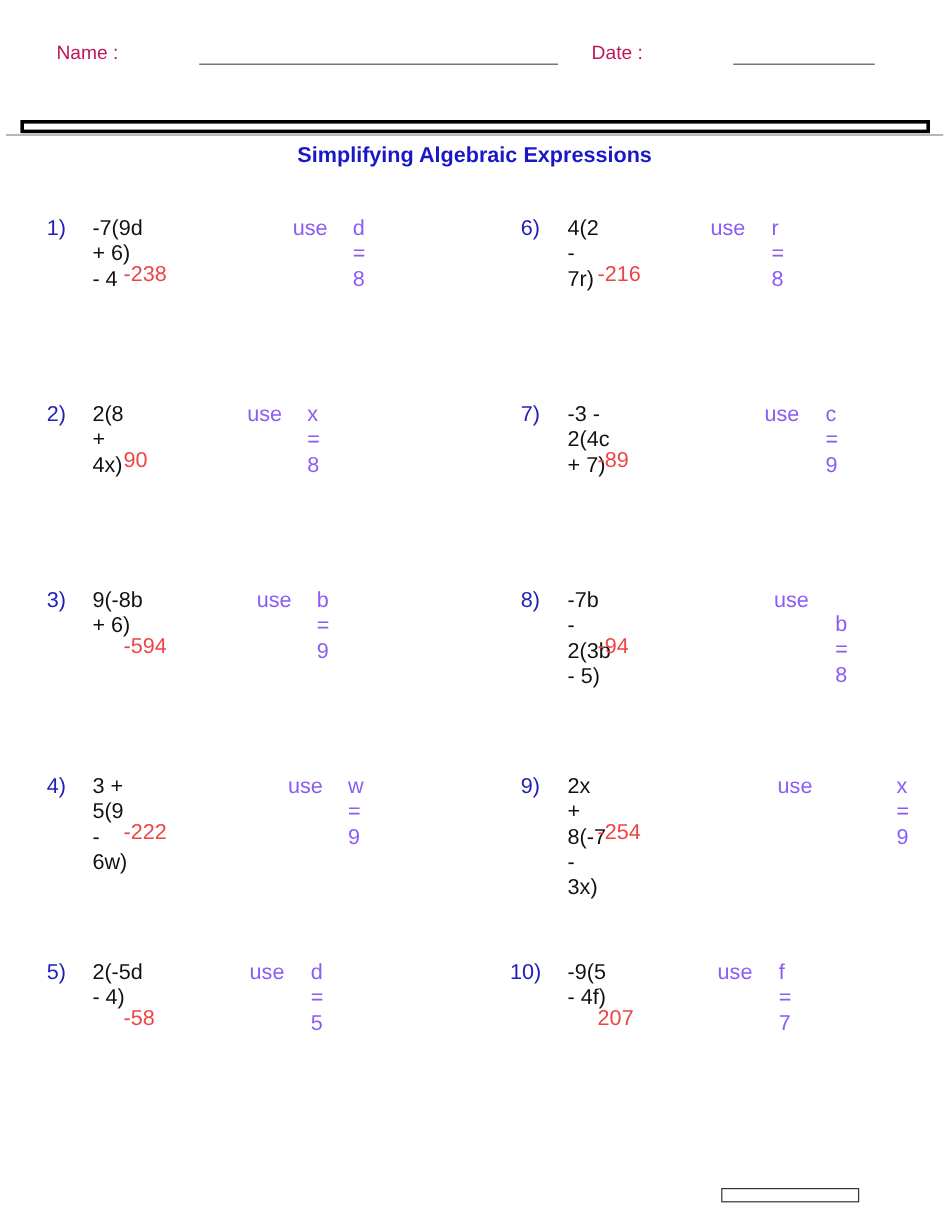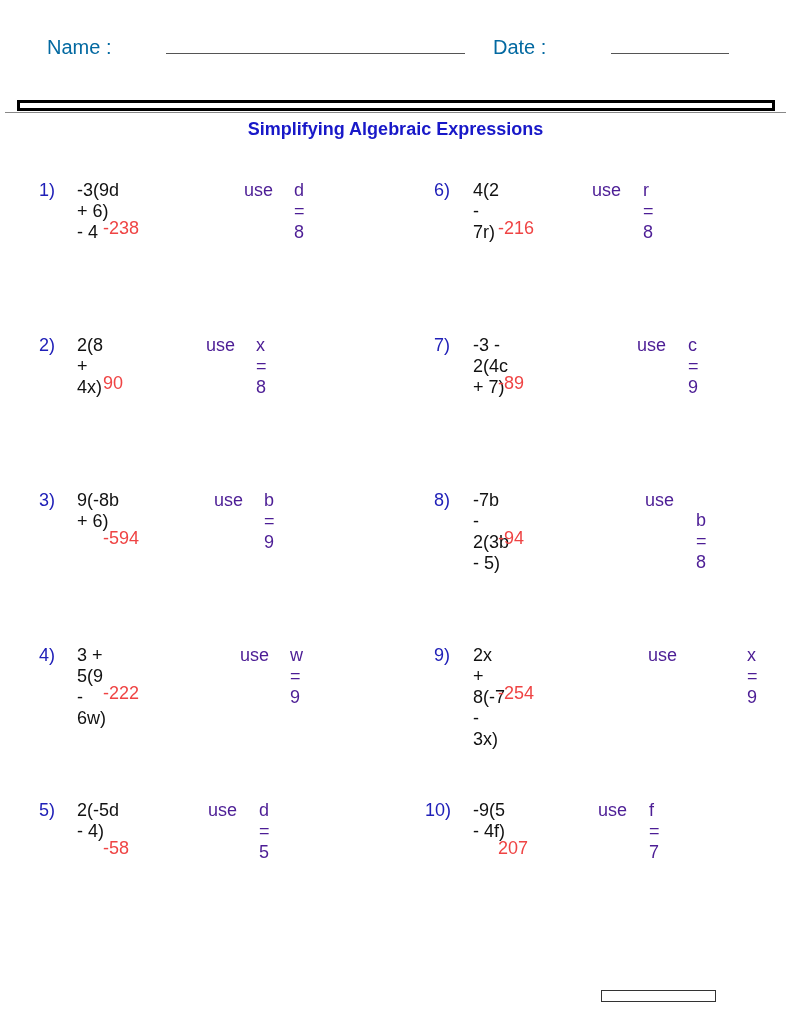--- a/index.html
+++ b/index.html
@@ -1,38 +1,38 @@
 <!DOCTYPE html>
 <html><head>
   <meta charset="utf-8">
   <style>
     html, body { margin: 0; padding: 0; background: #ffffff; }
     body {
       width: 791px; height: 1024px; position: relative; overflow: hidden;
       font-family: "Liberation Sans", sans-serif; color: #111111;
     }
     .abs { position: absolute; white-space: nowrap; }
-    .hdr-label { font-size: 20px; color: #0369a1; }
+    .hdr-label { font-size: 16px; color: #be185d; }
     .blank-line { position: absolute; height: 0; border-top: 1.5px solid #555; }
     .double-rule {
       position: absolute; left: 17px; top: 100px; width: 752px; height: 5px;
       border: 3px solid #000; background: #fff;
     }
     .thin-rule {
       position: absolute; left: 5px; top: 112px; width: 781px; height: 0;
       border-top: 1px solid #888;
     }
     .title {
       position: absolute; top: 119px; left: 0; width: 791px; text-align: center;
       font-size: 18px; font-weight: bold; color: #1818c8;
     }
     .problem { position: absolute; font-size: 18px; }
     .problem .num { position: absolute; top: 0; color: #2020b8; }
     .problem .expr { position: absolute; top: 0; color: #111; }
-    .problem .use { position: absolute; top: 0; color: #4c1d95; }
+    .problem .use { position: absolute; top: 0; color: #8b5cf6; }
     .problem .answer { position: absolute; top: 38px; color: #ef4444; }
     .score-box {
       position: absolute; left: 601px; top: 990px; width: 113px; height: 10px;
       border: 1.5px solid #333; background: #fff;
     }
   </style>
 </head>
 <body>
 
 <div class="abs hdr-label" style="left:47px; top:36px;">Name :</div>
@@ -40,21 +40,21 @@
 <div class="abs hdr-label" style="left:493px; top:36px;">Date :</div>
 <div class="blank-line" style="left:611px; top:53px; width:118px;"></div>
 
 <div class="double-rule"></div>
 <div class="thin-rule"></div>
 
 <div class="title">Simplifying Algebraic Expressions</div>
 
 <div class="problem" style="left:39px; top:180px;">
   <span class="num" style="left:0;">1)</span>
-  <span class="expr" style="left:38px;">-3(9d + 6) - 4</span>
+  <span class="expr" style="left:38px;">-7(9d + 6) - 4</span>
   <span class="use" style="left:205px;">use</span>
   <span class="use" style="left:255px;">d = 8</span>
   <span class="answer" style="left:64px;">-238</span>
 </div>
 
 <div class="problem" style="left:39px; top:335px;">
   <span class="num" style="left:0;">2)</span>
   <span class="expr" style="left:38px;">2(8 + 4x)</span>
   <span class="use" style="left:167px;">use</span>
   <span class="use" style="left:217px;">x = 8</span>

